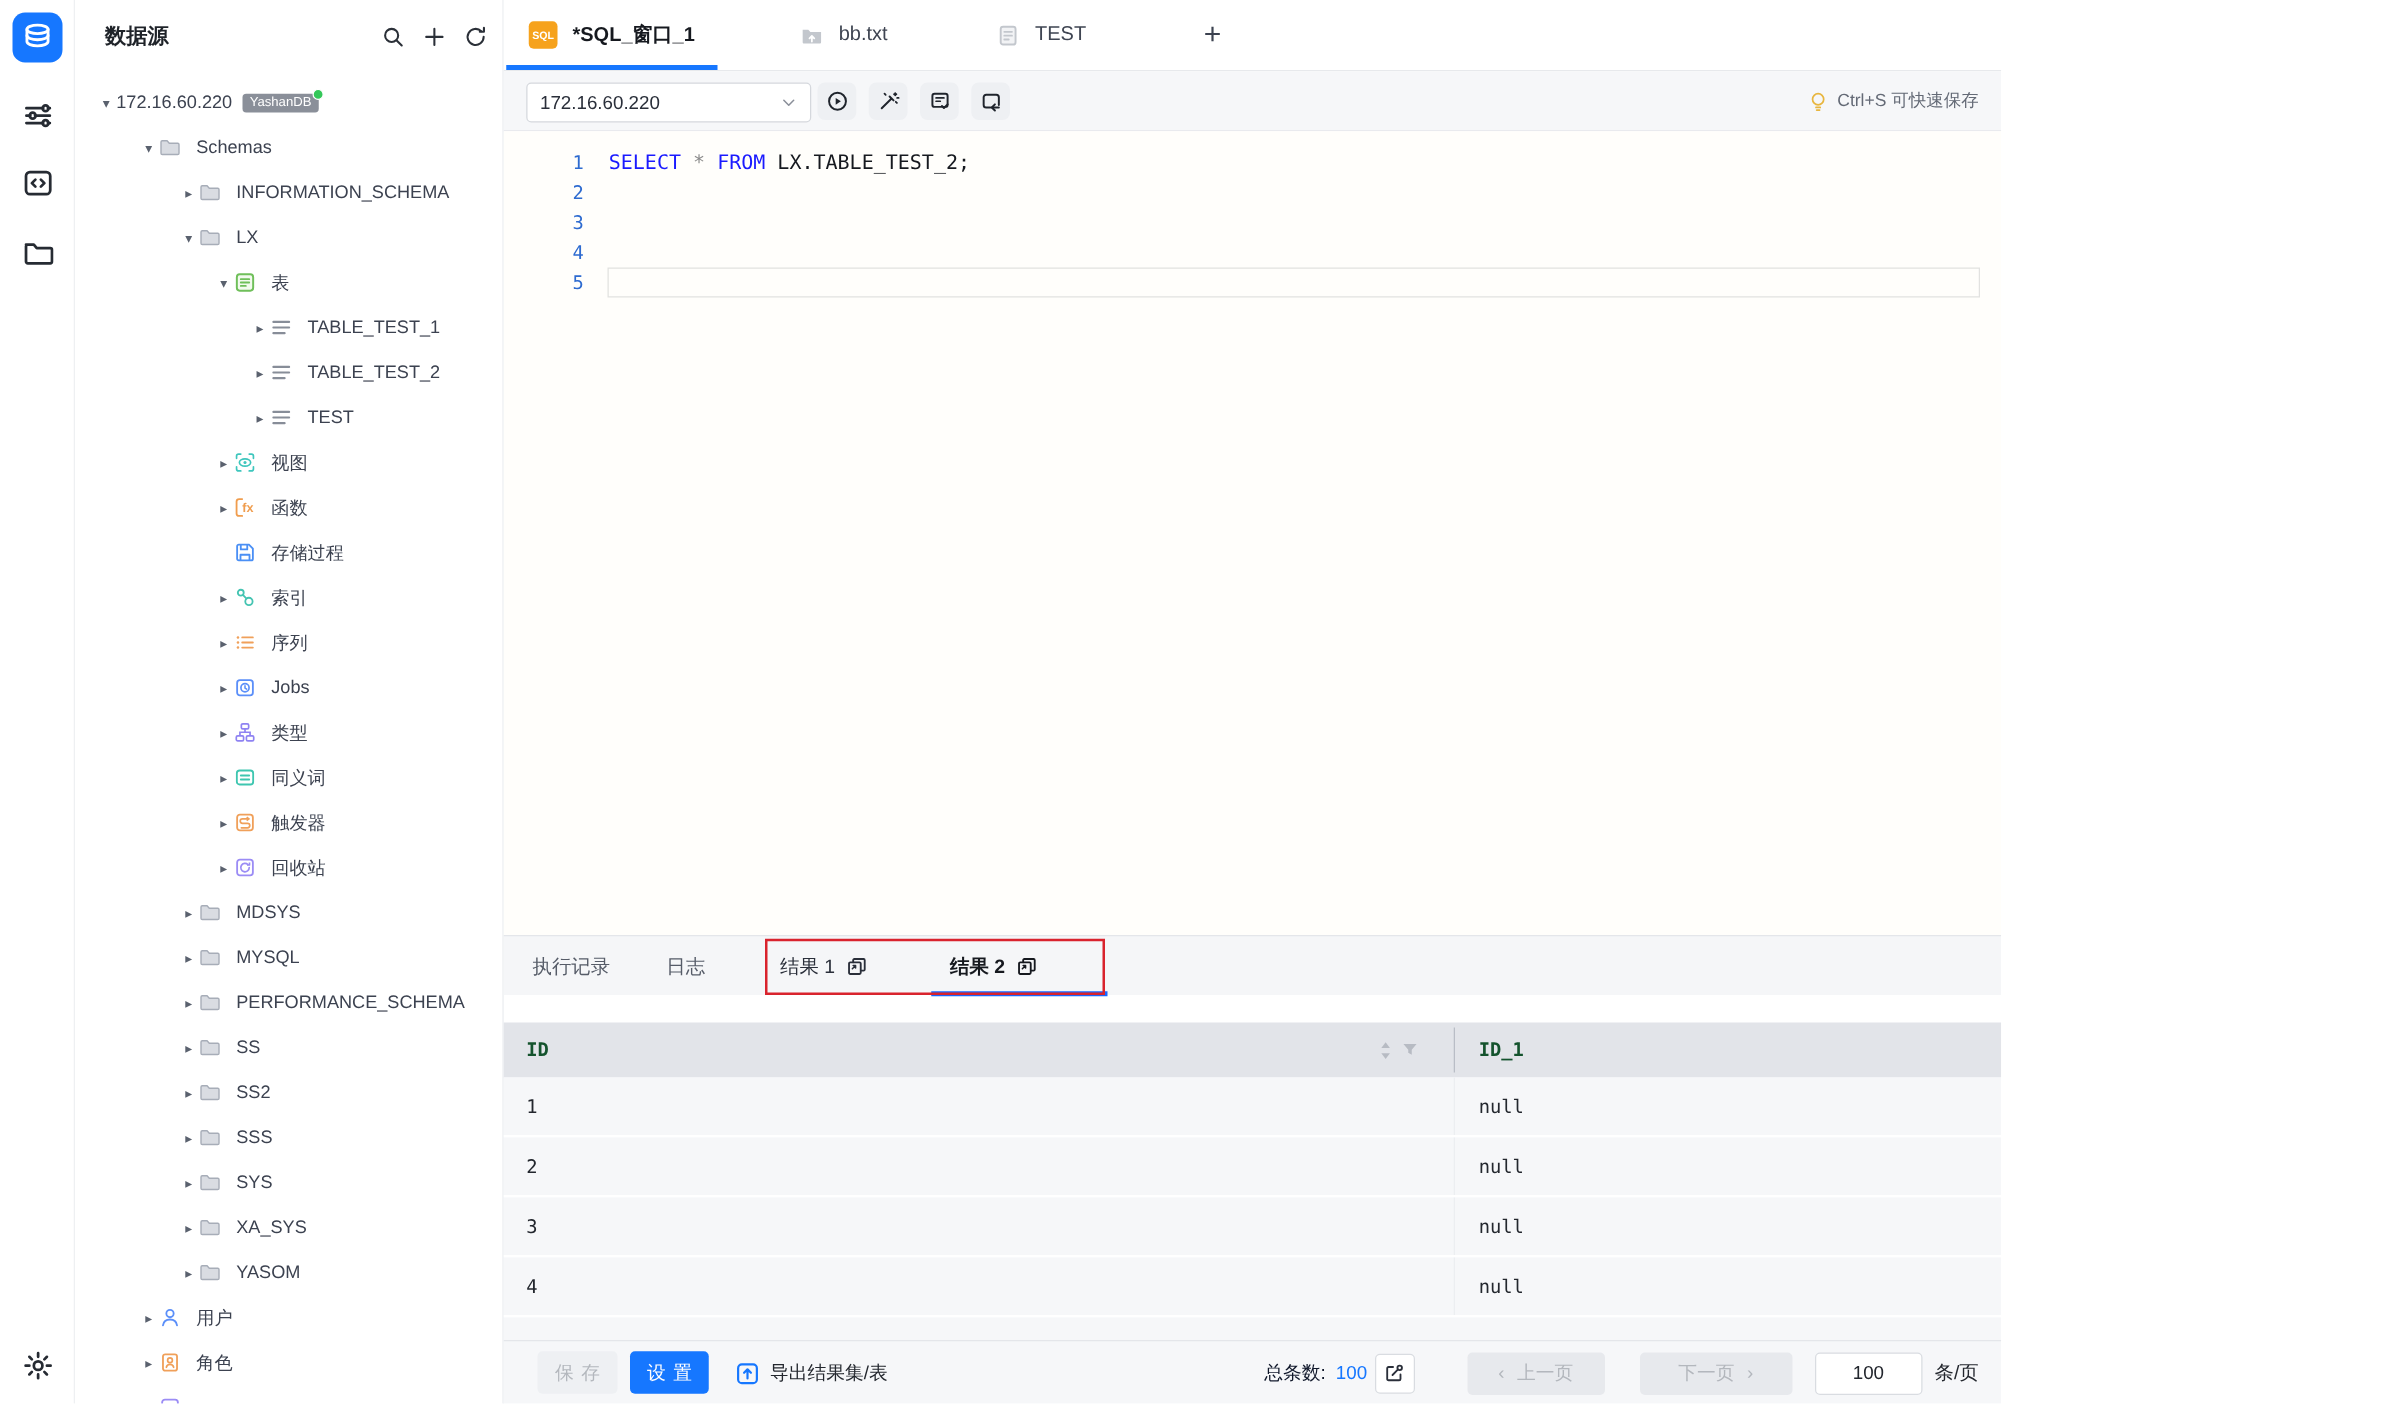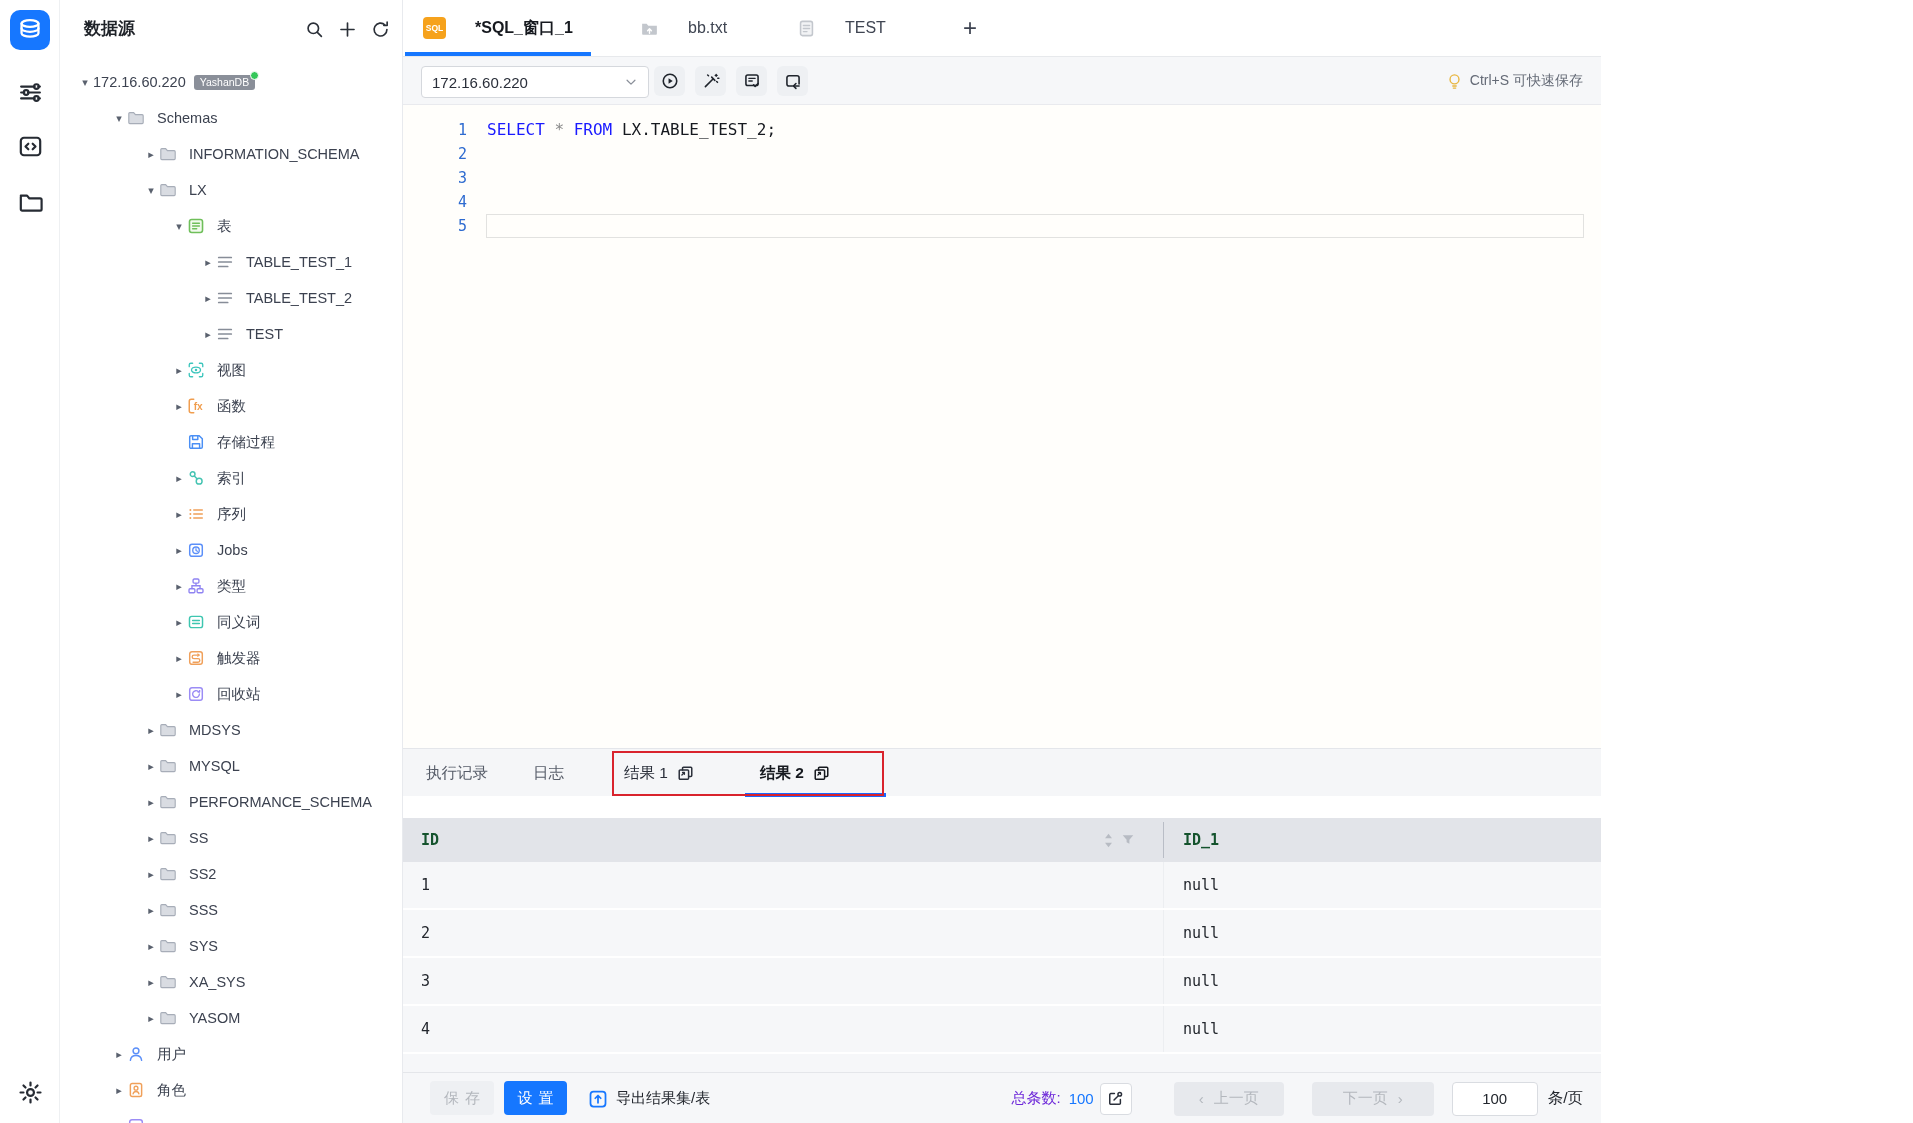--- a/index.html
+++ b/index.html
@@ -24,21 +24,21 @@
   .caret { width:16px; font-size:11px; color:#5a616e; text-align:center; flex:0 0 16px; }
   .tico { width:18px; height:18px; margin-right:12px; flex:0 0 18px; display:flex; align-items:center; justify-content:center; }
   .badge { margin-left:8px; position:relative; background:#8a8f99; color:#fff; font-size:10.5px; padding:1px 6px 2px; border-radius:3px; }
   .badge .dot { position:absolute; right:-4px; top:-4px; width:9px; height:9px; border-radius:50%; background:var(--ok); border:1.5px solid #fff; }
 
   
   .main { position:absolute; left:403px; top:0; right:0; bottom:0; background:#fff; }
 
   
   .tabbar { position:absolute; left:0; right:0; top:0; height:57px; background:#fff; border-bottom:1px solid #e7e9ec; }
-  .tab { position:absolute; top:0; height:56px; display:flex; align-items:center; gap:29px; font-size:16px; color:#3f4552; }
+  .tab { position:absolute; top:0; height:56px; display:flex; align-items:center; gap:12px; font-size:16px; color:#3f4552; }
   .tab.active { font-weight:700; color:#16191f; }
   .tab .underline { position:absolute; left:-18px; right:-18px; bottom:0; height:4px; background:var(--accent); }
   .sqlbadge { width:23px; height:22px; border-radius:4px; background:var(--sqlbadge); color:#fff; font-size:8.5px; font-weight:700; display:flex; align-items:center; justify-content:center; }
   .tab-plus { position:absolute; left:552px; top:13px; width:30px; height:30px; display:flex; align-items:center; justify-content:center; font-size:24px; color:#3c4250; font-weight:400; }
 
   
   .toolbar { position:absolute; left:0; right:0; top:57px; height:48px; background:#f6f7f9; border-bottom:1px solid #e9eaee; }
   .conn { position:absolute; left:18px; top:9px; width:228px; height:32px; background:#fff; border:1px solid #d5d8dd; border-radius:4px; display:flex; align-items:center; font-size:15px; color:#2a2f3a; padding:0 10px; }
   .conn .chev { margin-left:auto; color:#8a8f99; }
   .tbtn { position:absolute; top:9px; width:31px; height:30px; background:#eef0f3; border-radius:6px; display:flex; align-items:center; justify-content:center; color:#1f242c; }
@@ -72,21 +72,21 @@
   .gr-div { position:absolute; top:0; bottom:0; width:1px; background:#eceef1; }
   .vthumb { position:absolute; left:1499px; top:864px; width:10px; height:62px; background:#4a4e55; border-radius:5px; }
 
   
   .bbar { position:absolute; left:0; right:0; top:1072px; height:51px; background:#f6f7f9; border-top:1px solid #e4e6ea; }
   .btn { height:34px; border-radius:4px; display:flex; align-items:center; justify-content:center; font-size:15px;text-align:center; }
   .btn-save { position:absolute; left:27px; top:8px; width:64px; background:#eef0f3; color:#b3b7bd; letter-spacing:6px; padding-left:6px; }
   .btn-set { position:absolute; left:101px; top:8px; width:63px; background:var(--accent); color:#fff; letter-spacing:6px; padding-left:6px; }
   .exp { position:absolute; left:185px; top:0; height:51px; display:flex; align-items:center; gap:8px; font-size:15px; color:#23272e; }
   .bright { position:absolute; right:18px; top:0; height:51px; display:flex; align-items:center; }
-  .tot-label { font-size:15px; color:#6d28d9; }
+  .tot-label { font-size:15px; color:#0f172a; }
   .tot-val { font-size:15px; color:var(--accent); margin:0 6px 0 8px; }
   .ibtn { width:32px; height:32px; background:#fff; border:1px solid #d9dce1; border-radius:4px; display:flex; align-items:center; justify-content:center; color:#2a2f3a; }
   .pgbtn { background:#e7e9ed; color:#b3b7bd; font-size:15px; gap:10px; }
   .pg-prev { width:110px; margin-left:42px; }
   .pg-next { width:122px; margin-left:28px; }
   .pg-size { width:86px; height:34px; margin-left:18px; background:#fff; border:1px solid #d9dce1; border-radius:4px; display:flex; align-items:center; justify-content:center; font-size:15px; color:#23272e; }
   .perpage { margin-left:10px; font-size:15.5px; color:#23272e; }
   svg { display:block; }
 </style>
 </head>

